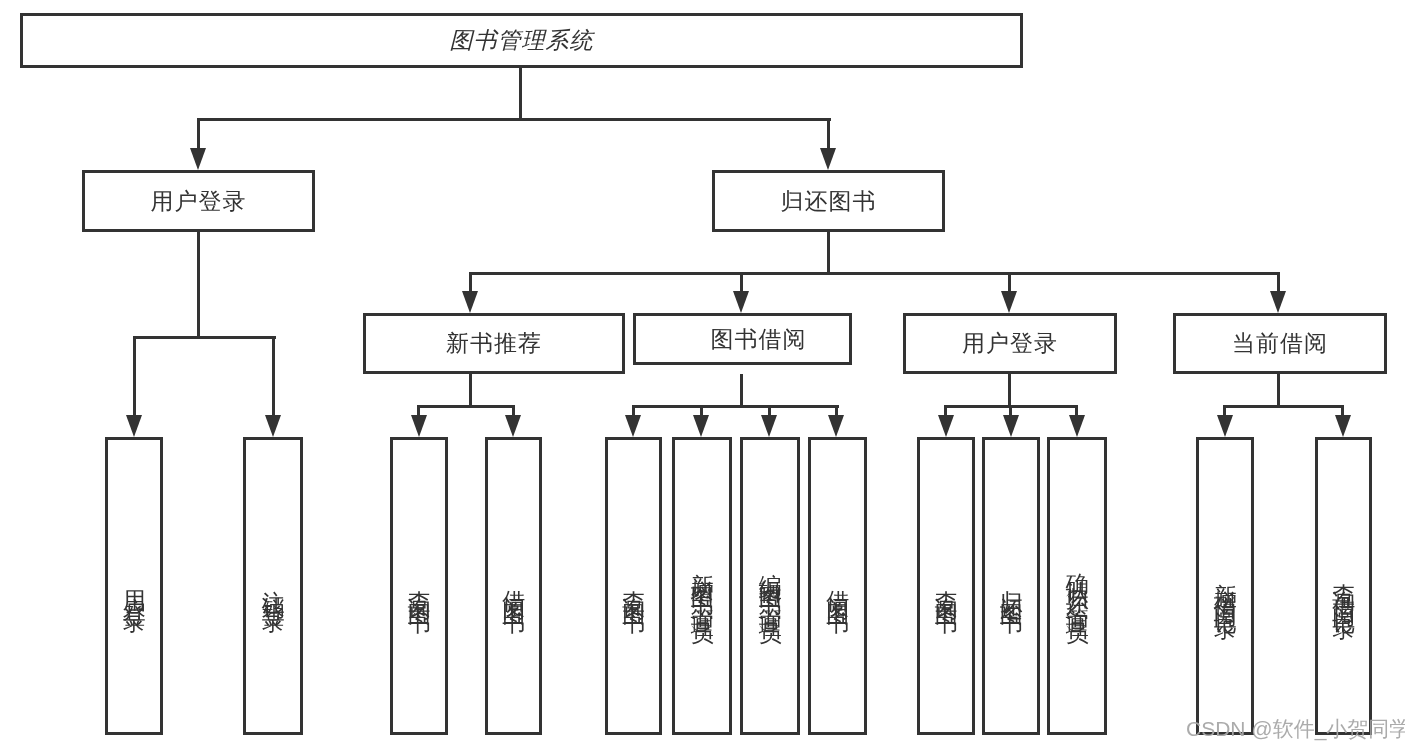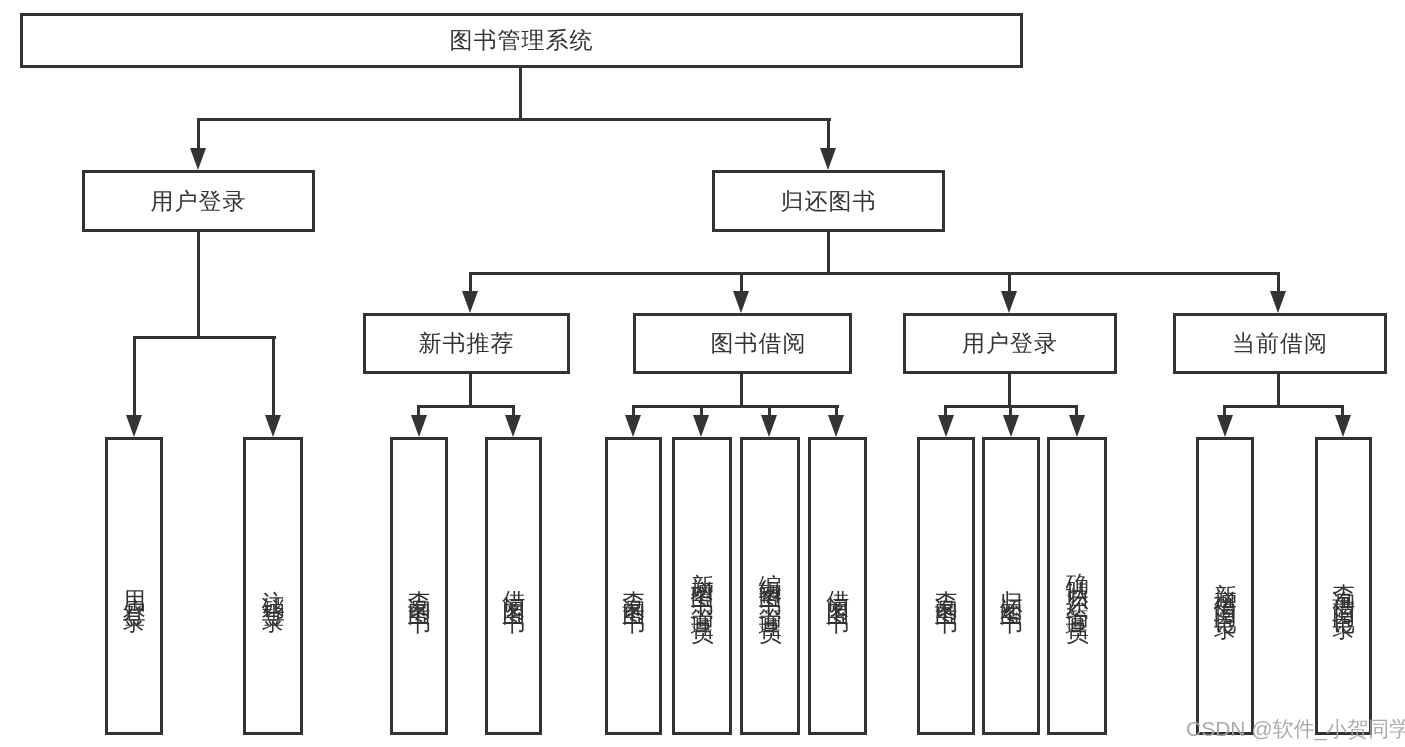--- a/index.html
+++ b/index.html
@@ -57,21 +57,21 @@
     color:rgba(166,166,166,0.95);
     white-space:nowrap;
     z-index:3;
   }
 </style>
 </head>
 <body>
 
 <div id="canvas">
 
-  <div class="hnode" style="left:20px;top:13px;width:1003px;height:55px;">图书管理系统</div>
+  <div class="hnode" style="left:20px;top:13px;width:1003px;height:55px;font-style:italic;">图书管理系统</div>
 
   <div class="line" style="left:519px;top:68px;width:3px;height:52px;"></div>
   <div class="line" style="left:197px;top:118px;width:634px;height:3px;"></div>
   <div class="line" style="left:197px;top:118px;width:3px;height:32px;"></div>
   <div class="arrow" style="left:190px;top:148px;"></div>
   <div class="line" style="left:827px;top:118px;width:3px;height:32px;"></div>
   <div class="arrow" style="left:820px;top:148px;"></div>
 
   <div class="hnode" style="left:82px;top:170px;width:233px;height:62px;">用户登录</div>
   <div class="hnode" style="left:712px;top:170px;width:233px;height:62px;">归还图书</div>
@@ -87,22 +87,22 @@
   <div class="line" style="left:469px;top:272px;width:811px;height:3px;"></div>
   <div class="line" style="left:469px;top:272px;width:3px;height:22px;"></div>
   <div class="arrow" style="left:462px;top:291px;"></div>
   <div class="line" style="left:740px;top:272px;width:3px;height:22px;"></div>
   <div class="arrow" style="left:733px;top:291px;"></div>
   <div class="line" style="left:1008px;top:272px;width:3px;height:22px;"></div>
   <div class="arrow" style="left:1001px;top:291px;"></div>
   <div class="line" style="left:1277px;top:272px;width:3px;height:22px;"></div>
   <div class="arrow" style="left:1270px;top:291px;"></div>
 
-  <div class="hnode" style="left:363px;top:313px;width:207px;height:61px;">新书推荐</div>
-  <div class="hnode" style="left:633px;top:313px;width:219px;height:61px;padding-left:32px;">图书借阅</div>
+  <div class="hnode" style="left:363px;top:313px;width:262px;height:61px;">新书推荐</div>
+  <div class="hnode" style="left:633px;top:313px;width:219px;height:52px;padding-left:32px;">图书借阅</div>
   <div class="hnode" style="left:903px;top:313px;width:214px;height:61px;">用户登录</div>
   <div class="hnode" style="left:1173px;top:313px;width:214px;height:61px;">当前借阅</div>
 
   <div class="line" style="left:469px;top:374px;width:3px;height:34px;"></div>
   <div class="line" style="left:740px;top:374px;width:3px;height:34px;"></div>
   <div class="line" style="left:1008px;top:374px;width:3px;height:34px;"></div>
   <div class="line" style="left:1277px;top:374px;width:3px;height:34px;"></div>
 
   <div class="line" style="left:417px;top:405px;width:98px;height:3px;"></div>
   <div class="line" style="left:417px;top:405px;width:3px;height:14px;"></div>

